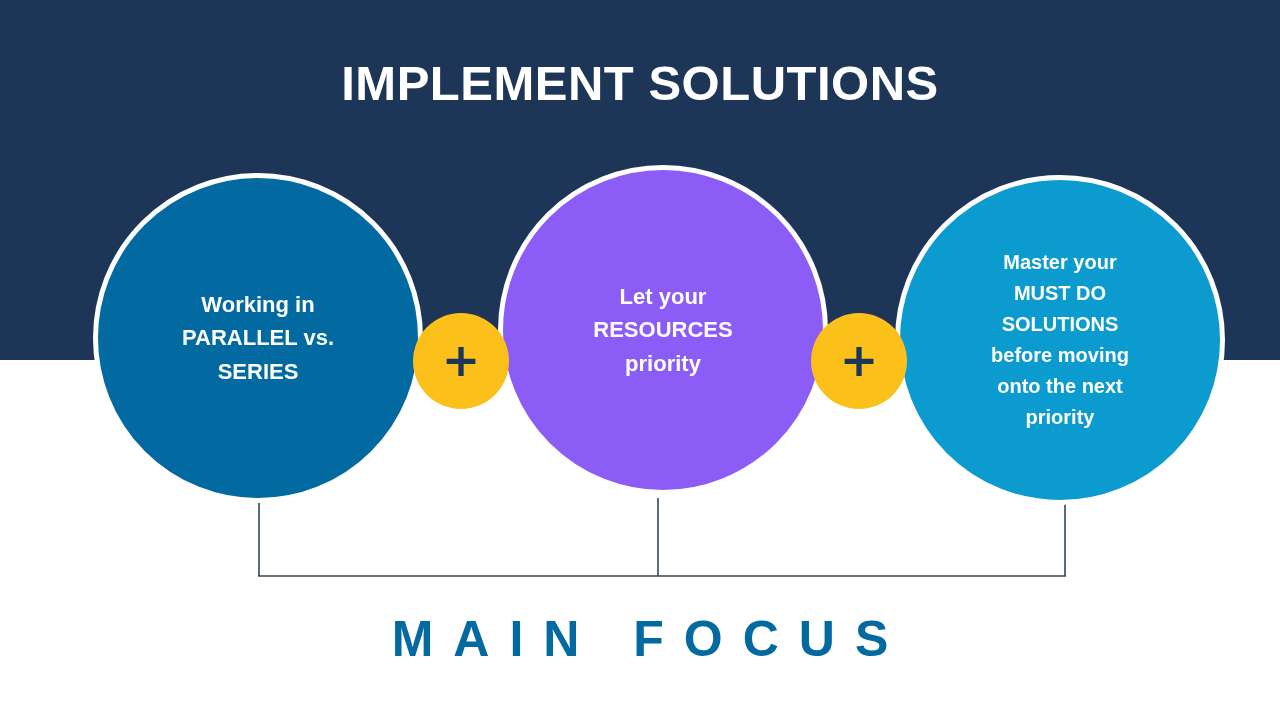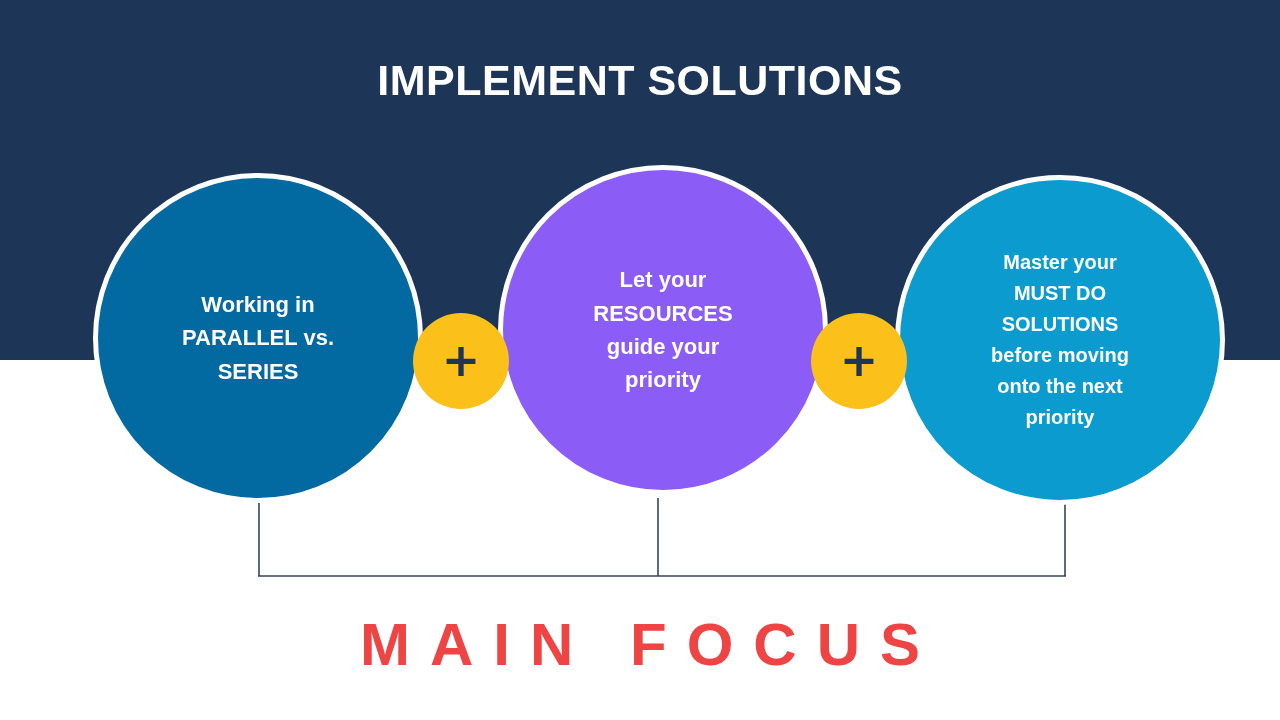--- a/index.html
+++ b/index.html
@@ -21,21 +21,21 @@
     position:absolute; left:0; top:0;
     width:1280px; height:360px;
     background:#1d3557;
     z-index:1;
   }
   #page-title {
     position:absolute; left:0; top:58px;
     width:1280px;
     text-align:center;
     color:#ffffff;
-    font-size:43px;
+    font-size:49px;
     font-weight:bold;
     letter-spacing:0.5px;
     line-height:1.05;
     z-index:3;
     white-space:nowrap;
   }
   
   #connectors { position:absolute; left:0; top:0; width:1280px; height:720px; z-index:2; }
   
   .node-circle {
@@ -81,22 +81,22 @@
     font-weight:bold;
     line-height:1;
     font-family:"DejaVu Sans", sans-serif;
     margin-top:-2px;
   }
   
   #main-focus {
     position:absolute; left:0; top:610px;
     width:1280px;
     text-align:center;
-    color:#ef4444;
-    font-size:60px;
+    color:#0369a1;
+    font-size:50px;
     font-weight:bold;
     letter-spacing:20px;
     text-indent:20px;
     z-index:6;
     white-space:nowrap;
   }
 </style>
 </head>
 <body>
 
@@ -118,21 +118,20 @@
       <div>Working in</div>
       <div>PARALLEL vs.</div>
       <div>SERIES</div>
     </div>
   </div>
 
   <div id="circle-2" class="node-circle">
     <div class="node-text">
       <div>Let your</div>
       <div>RESOURCES</div>
-      <div>guide your</div>
       <div>priority</div>
     </div>
   </div>
 
   <div id="circle-3" class="node-circle">
     <div class="node-text">
       <div>Master your</div>
       <div class="light">MUST DO</div>
       <div class="light">SOLUTIONS</div>
       <div>before moving</div>

